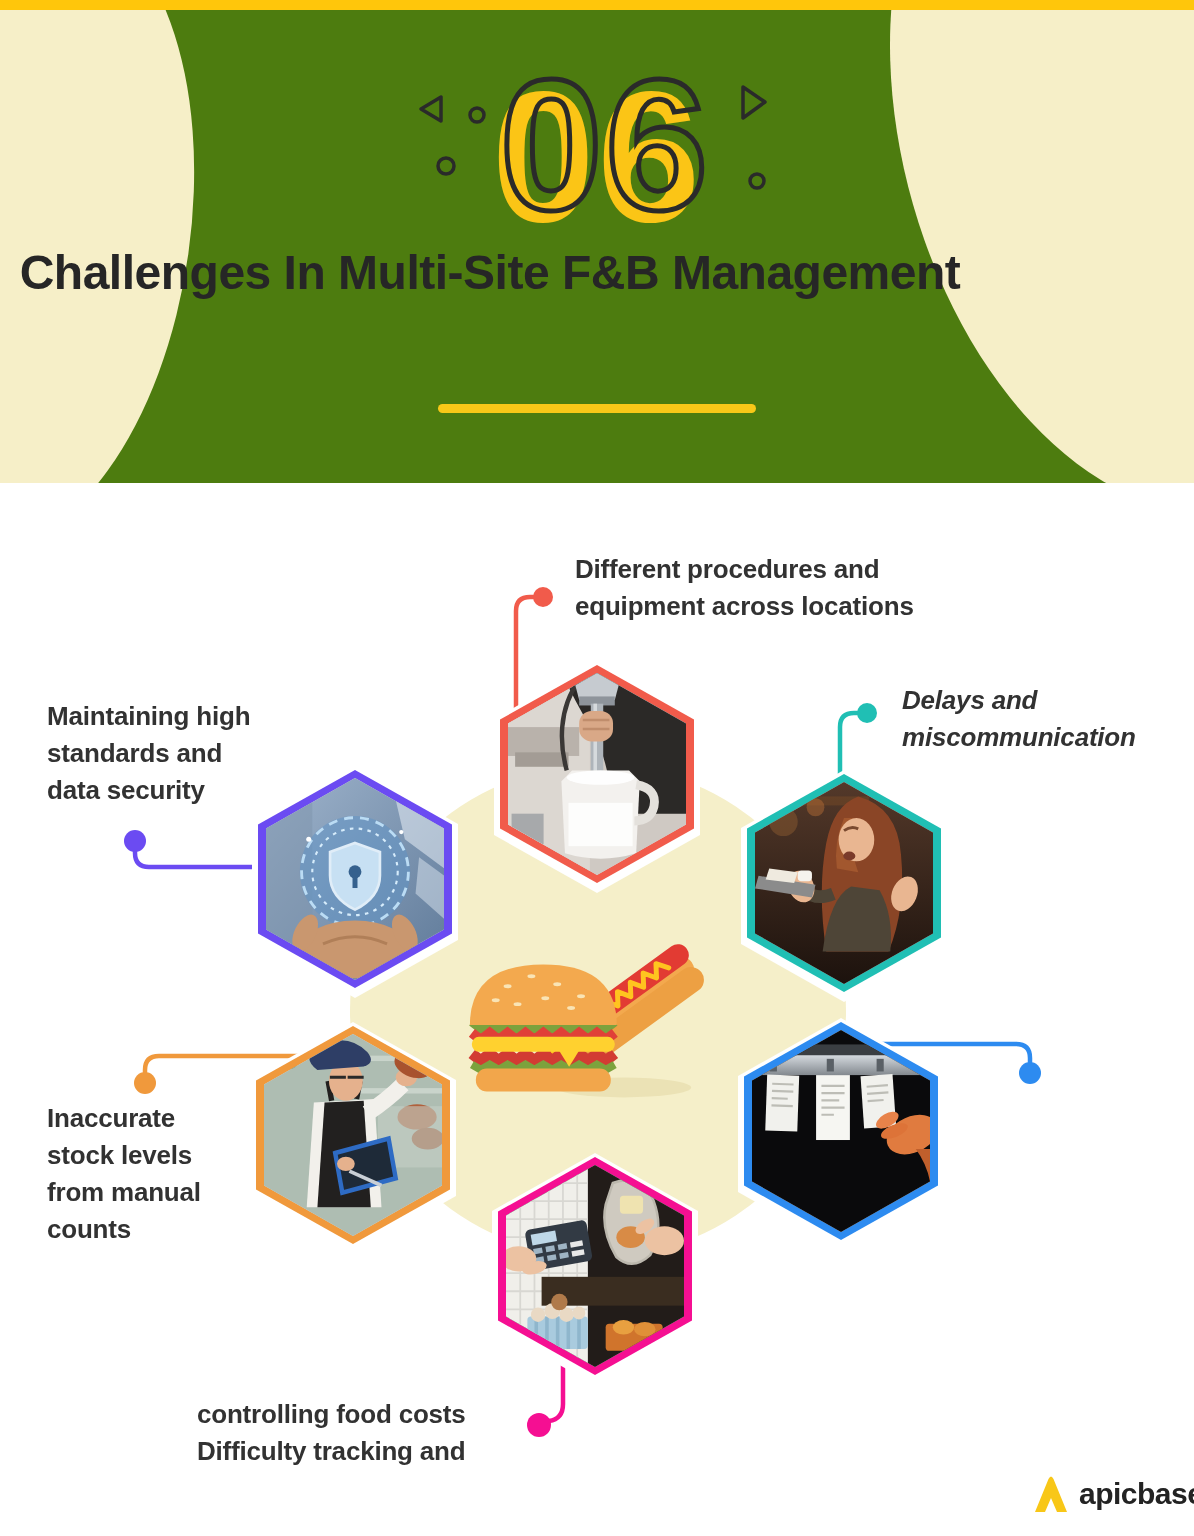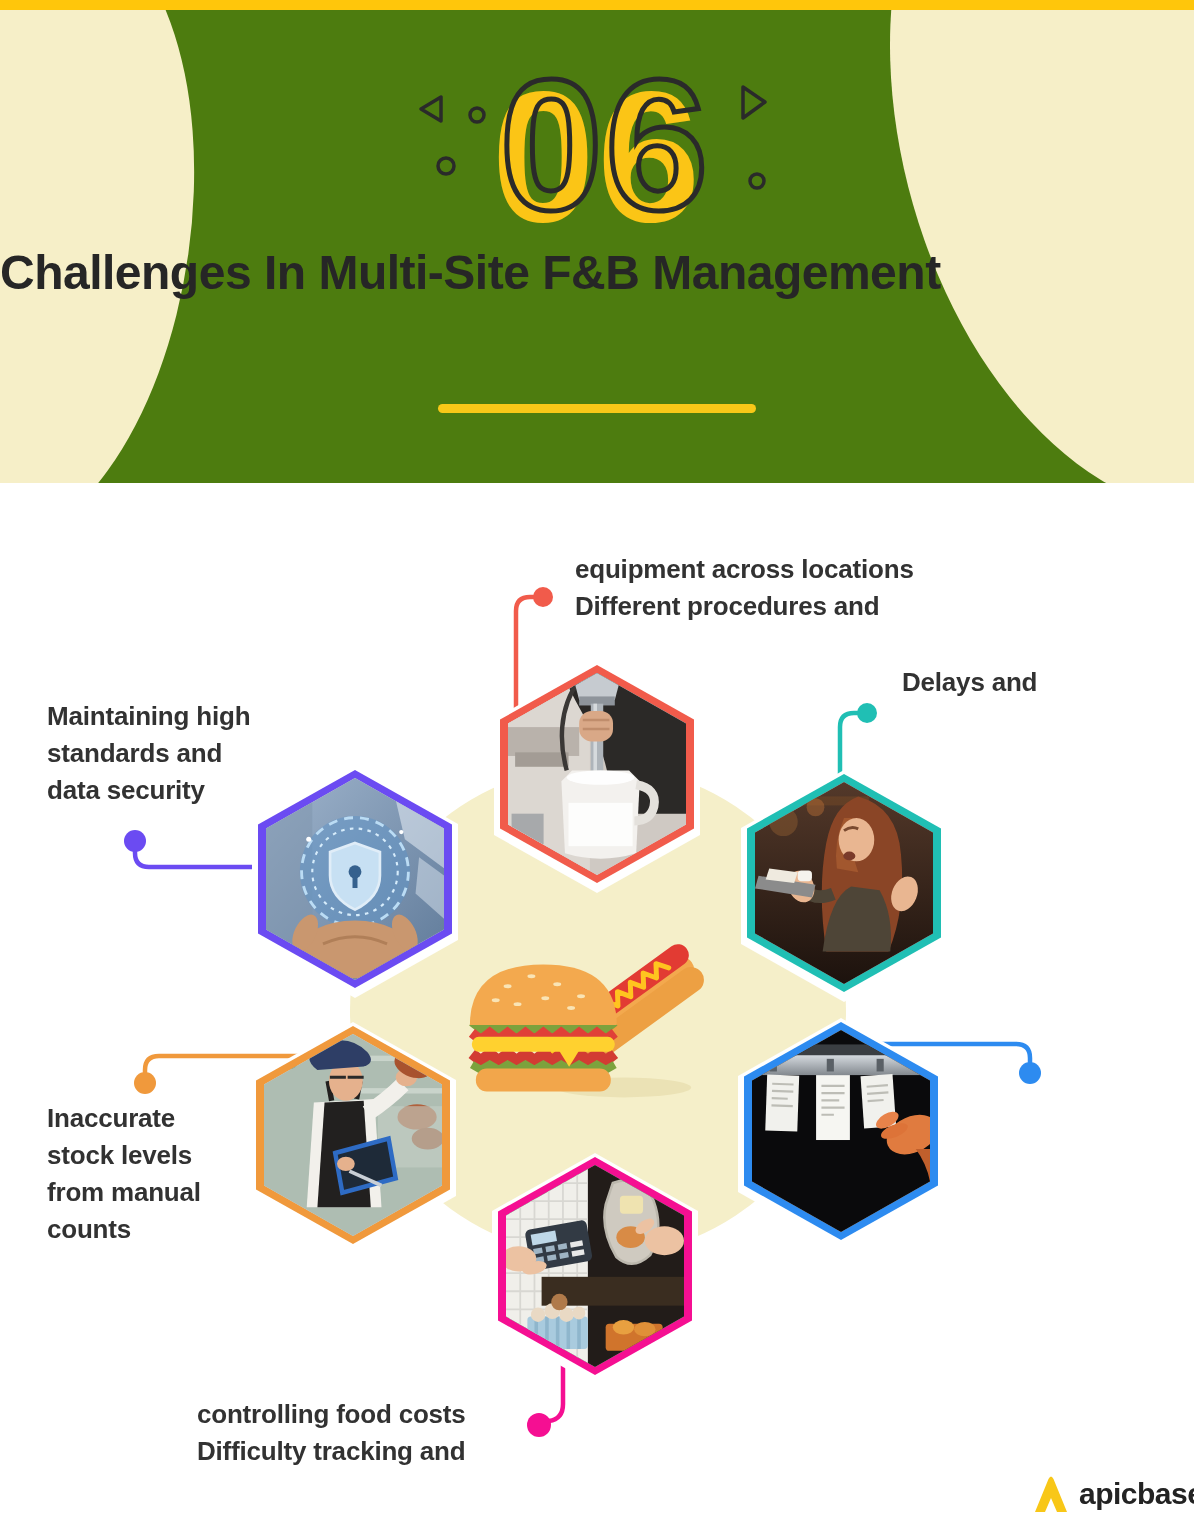--- a/index.html
+++ b/index.html
@@ -11,21 +11,21 @@
   .topbar{position:absolute;left:0;top:0;width:1194px;height:10px;background:#FFC60B;}
   .blob{position:absolute;background:#F6EFC8;border-radius:50%;}
   .blob-left{left:-150px;top:-90px;width:340px;height:640px;transform:rotate(8deg);}
   .blob-right{right:-180px;top:-240px;width:470px;height:760px;transform:rotate(-16deg);}
 
   .big-number{position:absolute;left:0;width:1194px;text-align:center;font-weight:700;
               font-size:186px;line-height:1;letter-spacing:2px;}
   .big-number.fill{top:64px;color:#FBC516;}
   .big-number.outline{top:52px;margin-left:8px;color:transparent;-webkit-text-stroke:5px #2A2A2A;}
 
-  .title{position:absolute;left:0;top:238px;width:980px;text-align:left;
+  .title{position:absolute;left:0;top:238px;width:980px;text-align:center;
          font-size:48px;font-weight:700;line-height:70px;color:#262626;letter-spacing:-0.5px;}
   .underline{position:absolute;left:438px;top:404px;width:318px;height:9px;border-radius:5px;background:#F8C818;}
 
   
   .center-circle{position:absolute;left:350px;top:765px;width:496px;height:492px;border-radius:50%;background:#F5EFC9;}
 
   
   .hex{clip-path:polygon(50% 0,100% 25%,100% 75%,50% 100%,0 75%,0 25%);}
   .hex-group{position:absolute;width:206px;height:234px;}
   .hex-back{position:absolute;left:-6px;top:-4px;width:206px;height:232px;background:#ffffff;
@@ -49,21 +49,21 @@
   .connectors path{fill:none;stroke-width:4.5px;stroke-linecap:round;stroke-linejoin:round;}
   .s-red{stroke:#F15B4B;} .s-teal{stroke:#20BFB4;} .s-purple{stroke:#6B4BF2;}
   .s-orange{stroke:#F0993C;} .s-blue{stroke:#2D8BF0;} .s-pink{stroke:#F50F92;}
   .f-red{fill:#F15B4B;} .f-teal{fill:#20BFB4;} .f-purple{fill:#6B4BF2;}
   .f-orange{fill:#F0993C;} .f-blue{fill:#2D8BF0;} .f-pink{fill:#F50F92;}
 
   
   .label{position:absolute;font-size:26px;font-weight:700;line-height:37px;color:#323232;letter-spacing:-0.2px;}
   .label span{display:block;}
   .lab-red{left:575px;top:551px;}
-  .lab-teal{left:902px;top:664px;}
+  .lab-teal{left:902px;top:682px;font-style:italic;}
   .lab-purple{left:47px;top:698px;}
   .lab-orange{left:47px;top:1100px;}
   .lab-blue{left:977px;top:1100px;}
   .lab-pink{left:197px;top:1396px;}
 
   
   .brand{position:absolute;left:1032px;top:1474px;display:flex;align-items:center;gap:9px;}
   .brand-text{font-size:30px;font-weight:700;color:#232323;letter-spacing:-0.5px;}
 
   .illustration{position:absolute;left:460px;top:928px;width:248px;height:185px;}
@@ -336,26 +336,27 @@
         </g>
         <circle cx="30" cy="76" r="4.6" fill="#B07A4A"></circle>
         <rect x="56" y="88" width="32" height="15" rx="2" fill="#D0742C"></rect>
         <ellipse cx="66" cy="90" rx="6" ry="4" fill="#E8A040"></ellipse>
         <ellipse cx="78" cy="91" rx="6" ry="4" fill="#E09038"></ellipse>
       </svg>
     </div>
   </div>
 
   <div class="label lab-red">
+    <span>Different procedures and</span>
     <span>equipment across locations</span>
-    <span>Different procedures and</span>
   </div>
 
   <div class="label lab-teal">
     <span>Delays and</span>
+    <span>miscommunication</span>
   </div>
 
 
   <div class="label lab-pink">
     <span>controlling food costs</span>
     <span>Difficulty tracking and</span>
   </div>
 
   <div class="label lab-purple">
     <span>Maintaining high</span>

